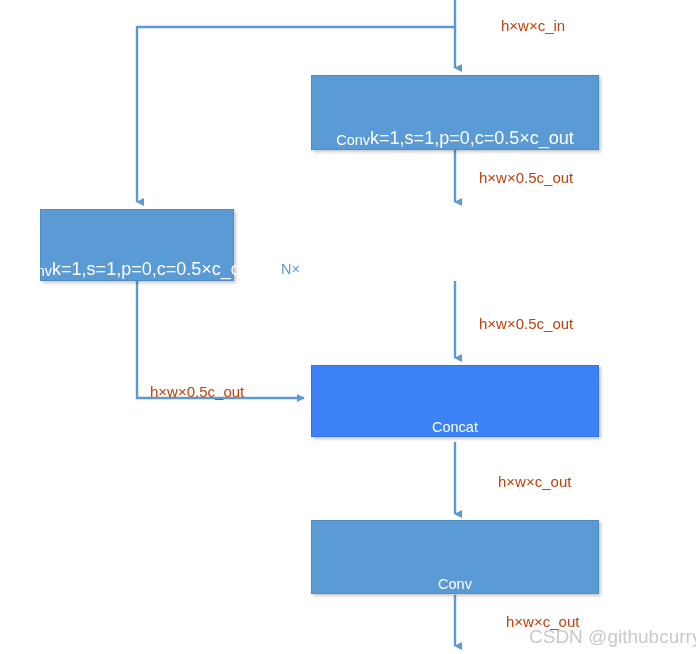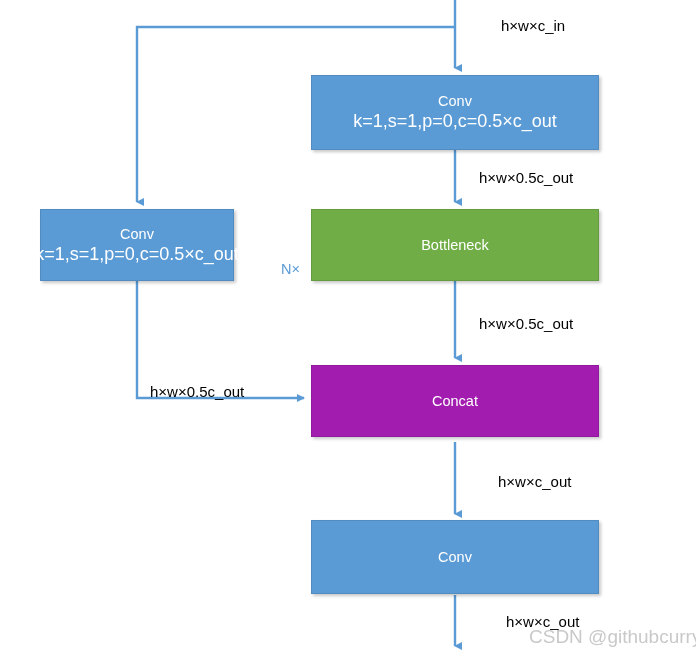--- a/index.html
+++ b/index.html
@@ -14,42 +14,42 @@
     position: relative;
     width: 696px;
     height: 654px;
     background: #ffffff;
     overflow: hidden;
   }
   .node {
     position: absolute;
     box-sizing: border-box;
     display: flex;
-    flex-direction: column;
-    align-items: center;
+    flex-direction: row;
+    align-items: flex-end;
     justify-content: center;
     color: #ffffff;
     text-align: center;
     line-height: 1.25;
     border: 1px solid rgba(0,0,0,0.10);
     box-shadow: 2px 2px 3px rgba(0,0,0,0.22);
   }
   .node .t1 {
     font-size: 14.5px;
   }
   .node .t2 {
     font-size: 18px;
   }
   .node-blue  { background: #5b9bd5; }
   .node-green { background: #70ad47; }
-  .node-orange{ background: #a21caf; }
+  .node-orange{ background: #3b82f6; }
 
   .edge-label {
     position: absolute;
-    color: #000000;
+    color: #c2410c;
     font-size: 15px;
     white-space: nowrap;
   }
   .repeat-label {
     position: absolute;
     color: #5b9bd5;
     font-size: 14.5px;
     white-space: nowrap;
   }
   svg#wires {
@@ -100,23 +100,20 @@
   <div class="node node-blue" style="left:311px; top:75px; width:288px; height:75px;">
     <span class="t1">Conv</span>
     <span class="t2">k=1,s=1,p=0,c=0.5×c_out</span>
   </div>
 
   <div class="node node-blue" style="left:40px; top:209px; width:194px; height:72px;">
     <span class="t1">Conv</span>
     <span class="t2">k=1,s=1,p=0,c=0.5×c_out</span>
   </div>
 
-  <div class="node node-green" style="left:311px; top:209px; width:288px; height:72px;">
-    <span class="t1">Bottleneck</span>
-  </div>
 
   <div class="node node-orange" style="left:311px; top:365px; width:288px; height:72px;">
     <span class="t1">Concat</span>
   </div>
 
   <div class="node node-blue" style="left:311px; top:520px; width:288px; height:74px;">
     <span class="t1">Conv</span>
   </div>
 
   <div class="edge-label" style="left:501px; top:17px;">h×w×c_in</div>

